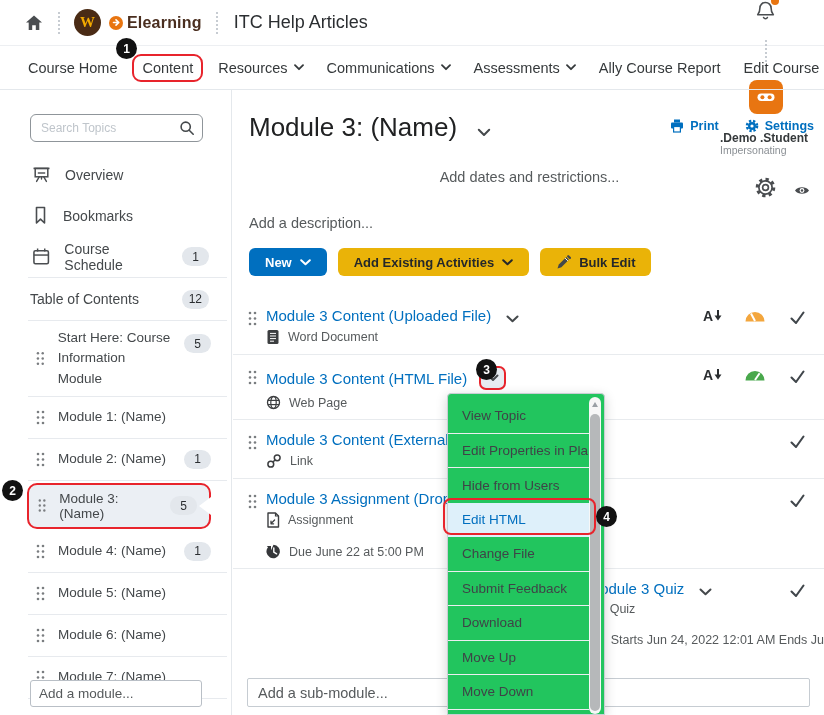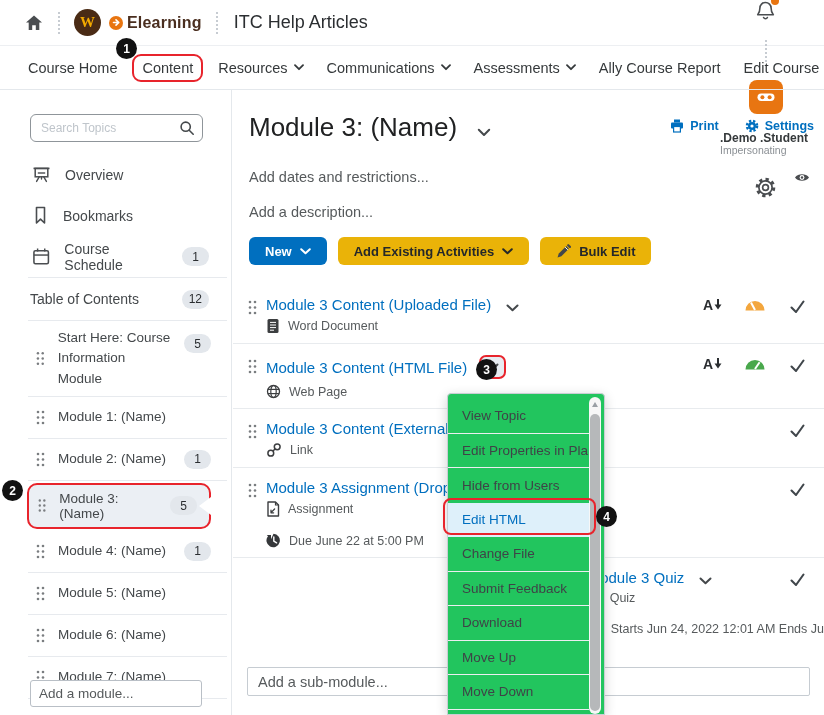--- a/index.html
+++ b/index.html
@@ -65,21 +65,21 @@
             padding:0 8px; font-size:13.5px; color:#565a5c; font-family:inherit; background:#fff; outline:none; }
   .addmod::placeholder { color:#565a5c; }
 
   
   .main { position:absolute; top:90px; left:233px; right:0; bottom:0; overflow:hidden; }
   .m-head { display:flex; align-items:flex-start; margin:22px 10px 0 16px; }
   .m-title { font-size:26px; font-weight:400; color:#202122; display:flex; align-items:center; gap:20px; }
   .m-title .chev { margin-top:10px; color:#44484b; cursor:pointer; }
   .m-actions { margin-left:auto; display:flex; gap:26px; margin-top:7px; }
   .blue-link { display:flex; align-items:center; gap:6px; color:#006fbf; font-size:12.5px; font-weight:bold; cursor:pointer; }
-  .adddates { display:flex; align-items:center; margin:26px 14px 0 16px; font-size:14.5px; color:#565a5c; }
+  .adddates { display:flex; align-items:center; margin:26px 14px 0 16px; font-size:14.5px; color:#565a5c;flex-direction:column; }
   .adddates .eye { margin-left:auto; cursor:pointer; }
   .adddesc { margin:19px 14px 0 16px; font-size:14.5px; color:#565a5c; }
   .btnrow { display:flex; gap:11px; margin:17px 0 0 16px; }
   .btn { height:28px; border:none; border-radius:6px; font-size:13px; font-weight:bold; font-family:inherit;
          display:flex; align-items:center; gap:8px; padding:0 16px; cursor:pointer; }
   .btn-blue { background:#006fbf; color:#fff; }
   .btn-gray { background:#eab308; color:#25282a; }
   .list { margin-top:20px; }
   .row { position:relative; padding:11px 0 9px 15px; border-bottom:1px solid #e8ebee; display:flex; }
   .row.last { border-bottom:none;justify-content:flex-end; }

